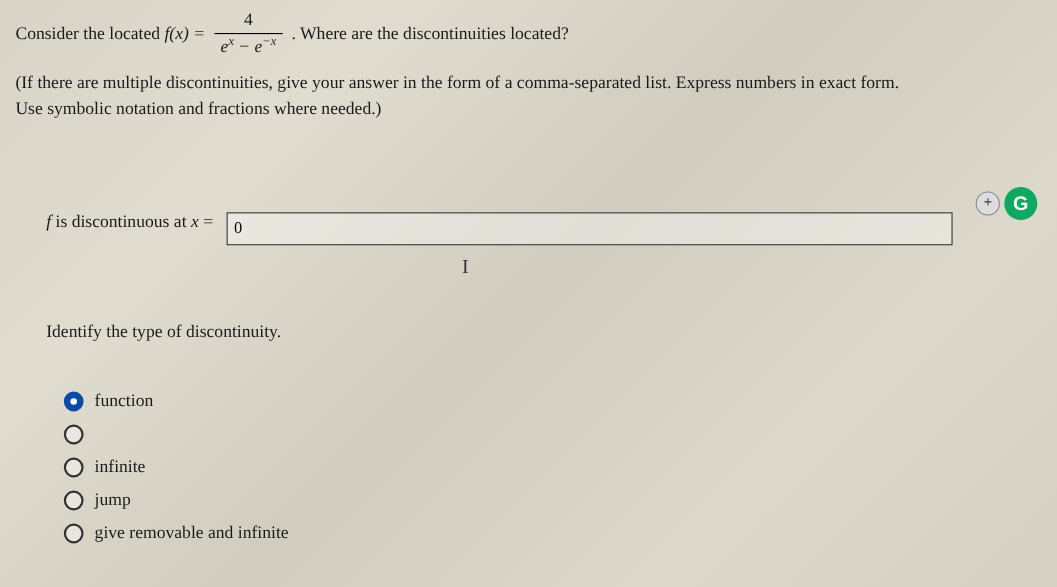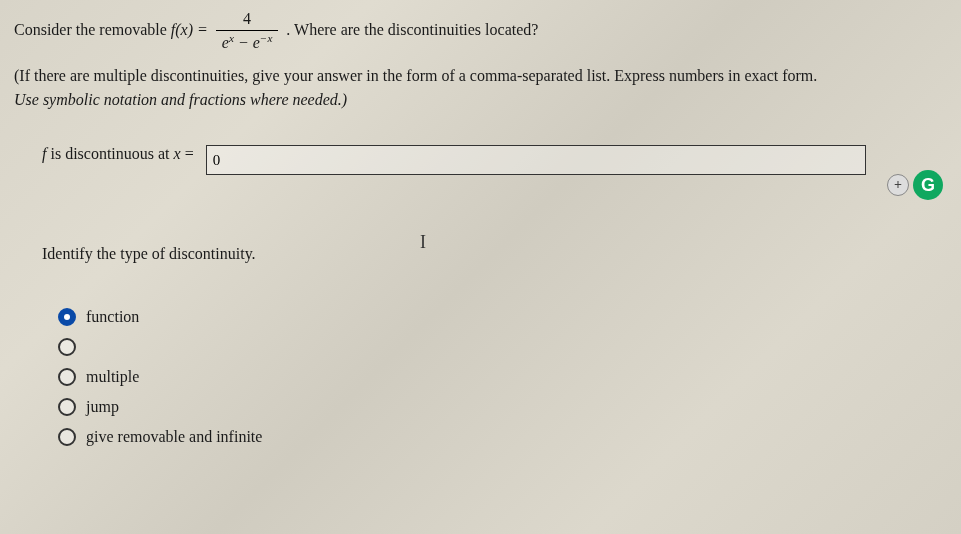--- a/index.html
+++ b/index.html
@@ -14,22 +14,21 @@
       position: relative;
     }
     .question-line1 {
       margin-bottom: 12px;
       line-height: 1.4;
     }
     .question-line2 {
       margin-bottom: 6px;
     }
     .question-line3 {
-      margin-bottom: 36px;
-      font-style: italic;
+      margin-bottom: 84px;
     }
     .italic { font-style: italic; }
     .frac {
       display: inline-block;
       vertical-align: middle;
       text-align: center;
       margin: 0 4px;
     }
     .frac .num {
       display: block;
@@ -136,21 +135,21 @@
       font-size: 18px;
       font-weight: bold;
       color: #fff;
       font-family: Arial, sans-serif;
     }
   </style>
 </head>
 <body>
 
 <div class="question-line1">
-  <span>Consider the removable </span>
+  <span>Consider the located </span>
   <span class="italic">f(x) = </span>
   <span class="frac">
     <span class="num">4</span>
     <span class="den italic" id="frac-den">e<sup class="sup">x</sup> − e<sup class="sup">−x</sup></span>
   </span>
   <span>. Where are the discontinuities located?</span>
 </div>
 
 <div class="question-line2">(If there are multiple discontinuities, give your answer in the form of a comma-separated list. Express numbers in exact form.</div>
 <div class="question-line3">Use symbolic notation and fractions where needed.)</div>
@@ -174,21 +173,21 @@
 <div class="options" id="options">
     <div class="option-row">
       <div class="radio selected"></div>
       <span>function</span>
     </div>
     <div class="option-row">
       <div class="radio"></div>
     </div>
     <div class="option-row">
       <div class="radio"></div>
-      <span>multiple</span>
+      <span>infinite</span>
     </div>
     <div class="option-row">
       <div class="radio"></div>
       <span>jump</span>
     </div>
     <div class="option-row">
       <div class="radio"></div>
       <span>give removable and infinite</span>
     </div>
   </div>

